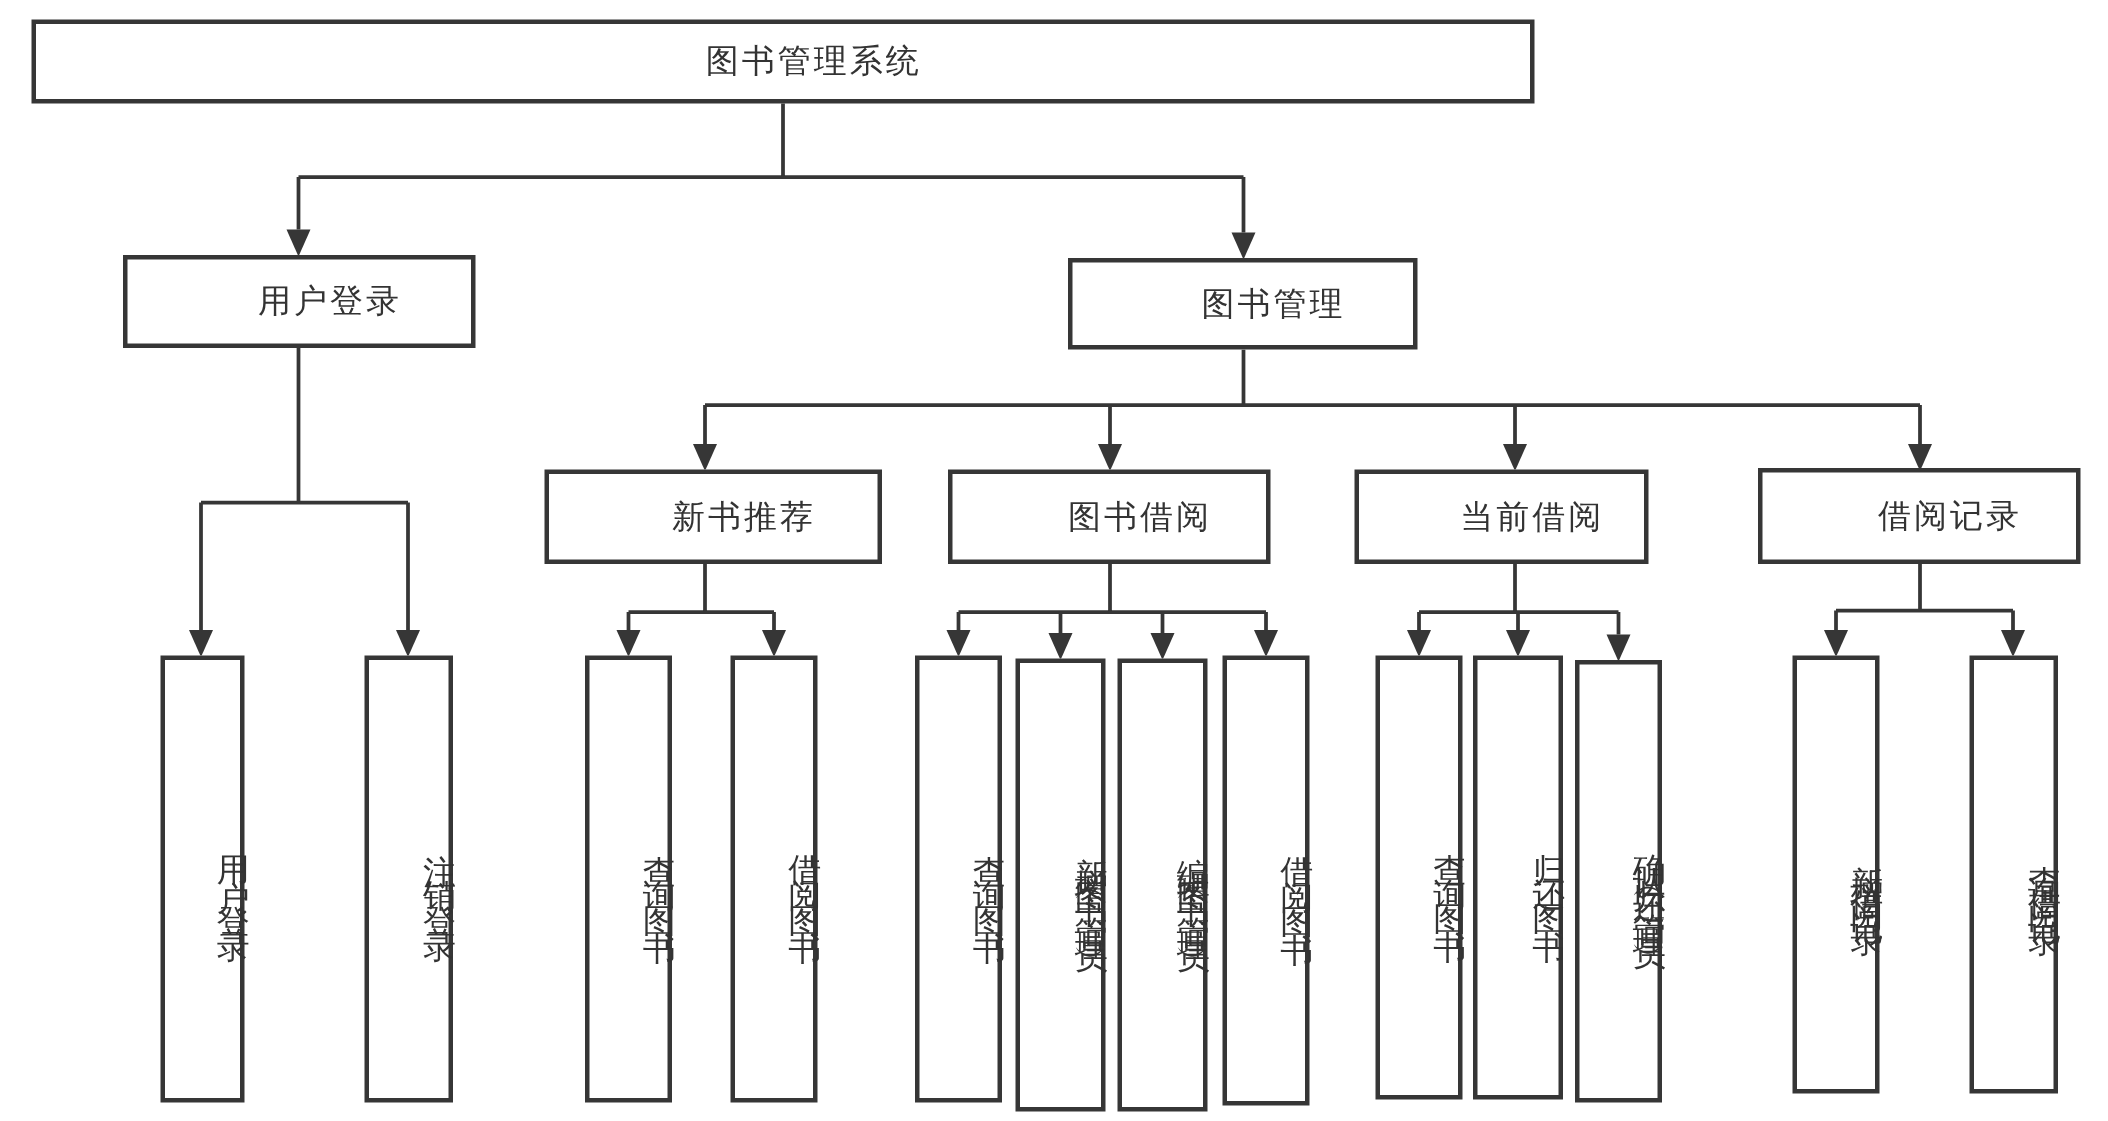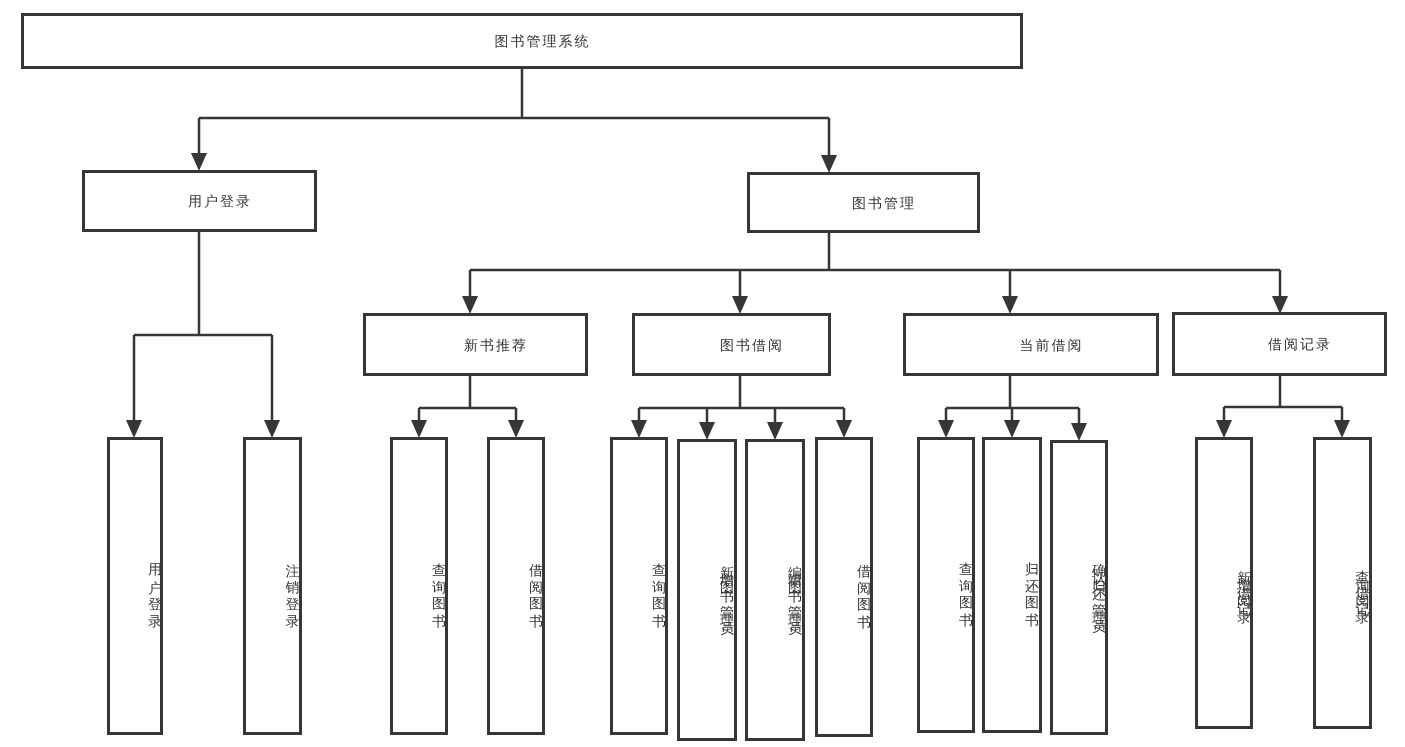--- a/index.html
+++ b/index.html
@@ -9,21 +9,21 @@
     color:var(--text,#333333);
     --line:#363636; --text:#333333; --boxbg:#ffffff; --wm:#bdbdbd;
   }
   svg.wires{position:absolute;left:0;top:0;z-index:0;}
   .wire{stroke:var(--line);stroke-width:2.5;fill:none;}
   .arrow{fill:var(--line);stroke:none;}
   .box{
     position:absolute;box-sizing:border-box;background:var(--boxbg);
     border:3px solid var(--line);z-index:1;
     display:flex;align-items:center;justify-content:center;
-    font-size:14px;letter-spacing:2px;line-height:1;padding-left:41px;
+    font-size:22px;letter-spacing:2px;line-height:1;padding-left:41px;
   }
   .vbox{
     writing-mode:vertical-rl;text-orientation:mixed;
     letter-spacing:17px;
   }
   .vbox.long{letter-spacing:8px;}
   .watermark{
     position:absolute;z-index:3;top:714px;right:16px;
     font-size:21px;letter-spacing:1px;color:var(--wm);
     font-family:"Liberation Sans","DejaVu Sans",sans-serif;
@@ -66,25 +66,25 @@
     <polygon class="arrow" points="1079,441 1071,423 1087,423"></polygon>
 
     <path class="wire" d="M1280 376 V407 M1224 407 H1342 M1224 407 V420 M1342 407 V420"></path>
     <polygon class="arrow" points="1224,438 1216,420 1232,420"></polygon>
     <polygon class="arrow" points="1342,438 1334,420 1350,420"></polygon>
   </svg>
 
   <div class="box" style="left:21px;top:13px;width:1002px;height:56px;">图书管理系统</div>
 
   <div class="box" style="left:82px;top:170px;width:235px;height:62px;">用户登录</div>
-  <div class="box" style="left:712px;top:172px;width:233px;height:61px;margin-left:35px;">图书管理</div>
+  <div class="box" style="left:712px;top:172px;width:233px;height:61px;">图书管理</div>
 
   <div class="box" style="left:363px;top:313px;width:225px;height:63px;">新书推荐</div>
-  <div class="box" style="left:632px;top:313px;width:199px;height:63px;">图书借阅</div>
-  <div class="box" style="left:903px;top:313px;width:256px;height:63px;">当前借阅</div>
+  <div class="box" style="left:632px;top:313px;width:215px;height:63px;">图书借阅</div>
+  <div class="box" style="left:903px;top:313px;width:196px;height:63px;">当前借阅</div>
   <div class="box" style="left:1172px;top:312px;width:215px;height:64px;">借阅记录</div>
 
   <div class="box vbox" style="left:107px;top:437px;width:56px;height:298px;">用户登录</div>
   <div class="box vbox" style="left:243px;top:437px;width:59px;height:298px;">注销登录</div>
 
   <div class="box vbox" style="left:390px;top:437px;width:58px;height:298px;">查询图书</div>
   <div class="box vbox" style="left:487px;top:437px;width:58px;height:298px;">借阅图书</div>
 
   <div class="box vbox" style="left:610px;top:437px;width:58px;height:298px;">查询图书</div>
   <div class="box vbox long" style="left:677px;top:439px;width:60px;height:302px;">新增图书（管理员）</div>

